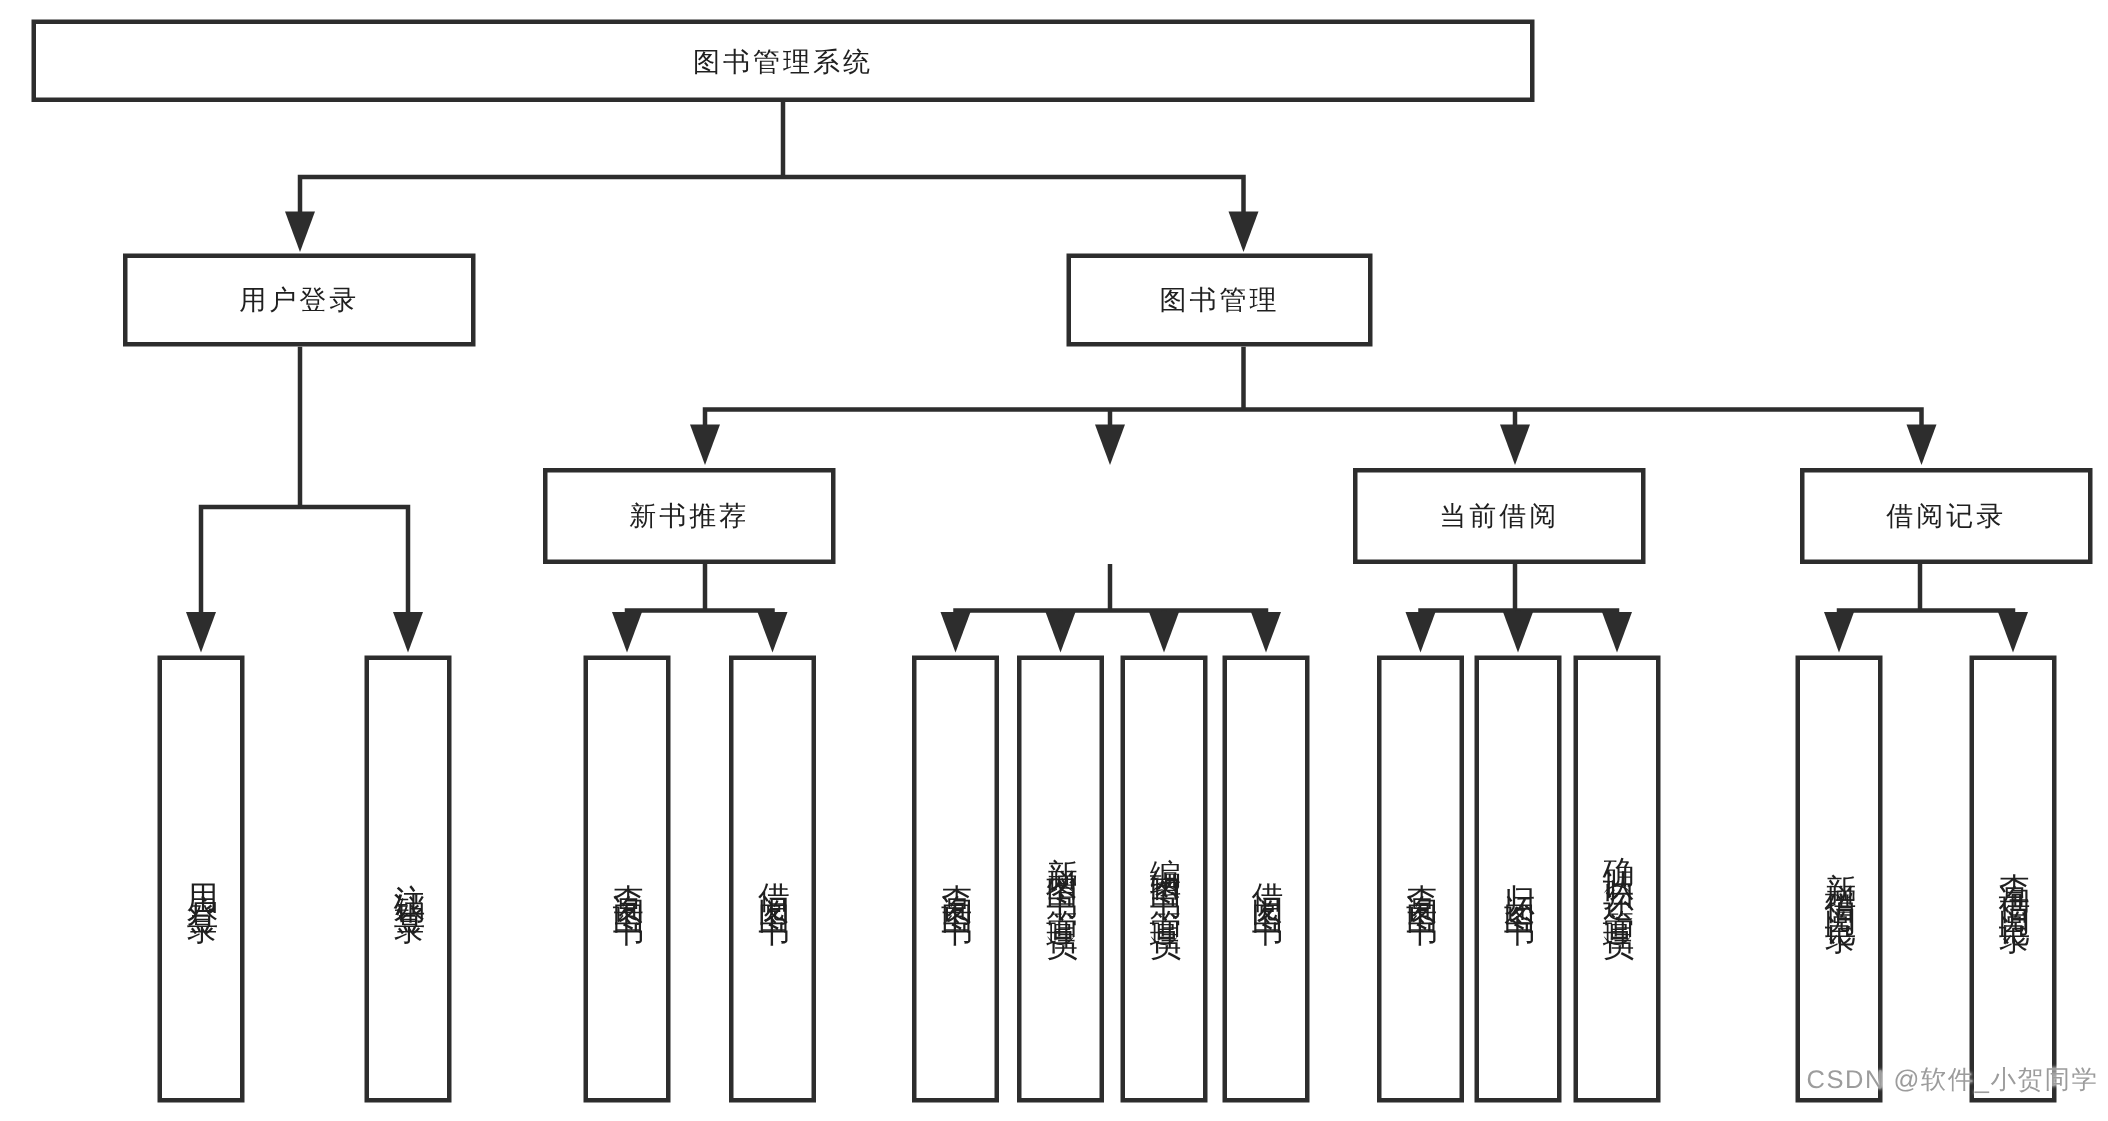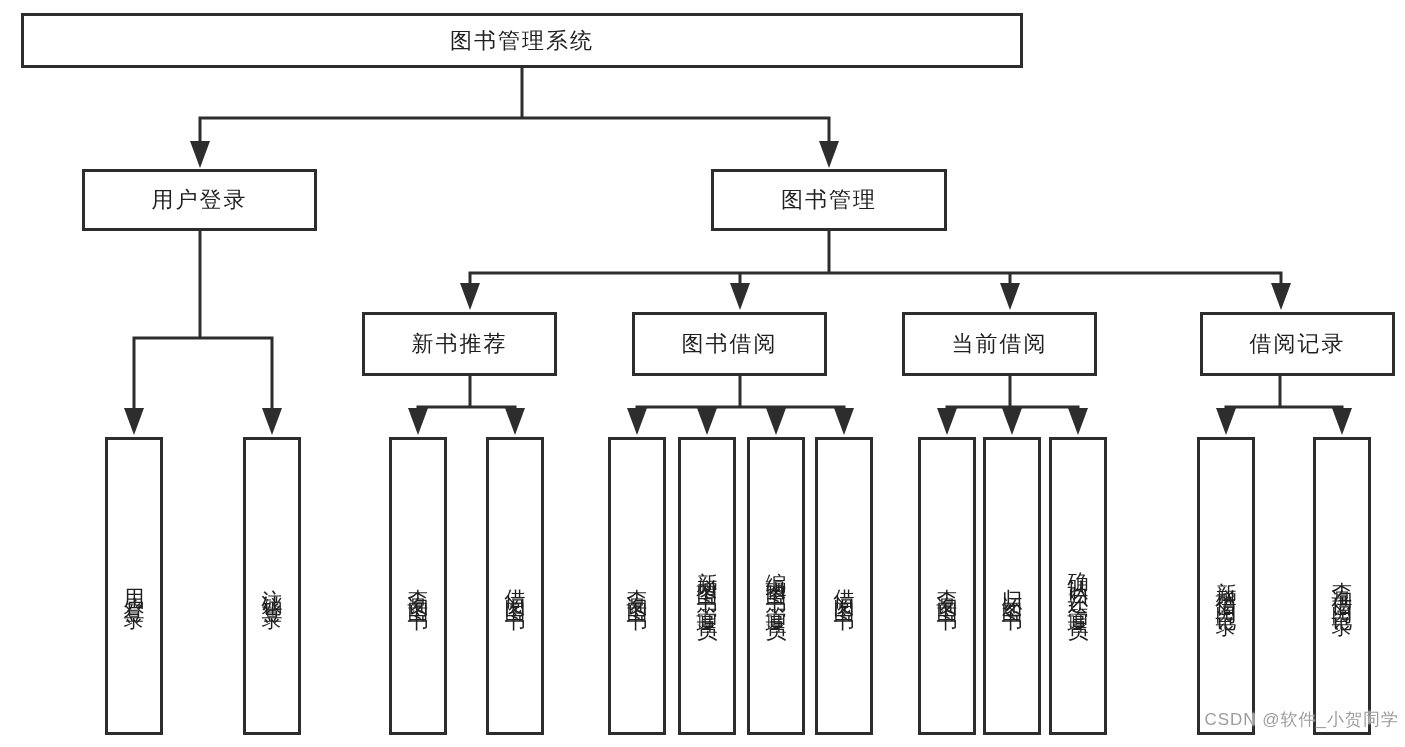--- a/index.html
+++ b/index.html
@@ -22,27 +22,27 @@
     box-sizing:border-box;
     border:3px solid var(--line);
     background:#fff;
     display:flex;
     align-items:center;
     justify-content:center;
     color:var(--text);
     z-index:2;
   }
   .hbox .label{
-    font-size:22px;
+    font-size:18px;
     letter-spacing:2px;
     white-space:nowrap;
   }
   .root-box{left:21px;top:13px;width:1002px;height:55px;}
   .n-user-login{left:82px;top:169px;width:235px;height:62px;}
-  .n-book-mgmt{left:711px;top:169px;width:236px;height:62px;}
+  .n-book-mgmt{left:711px;top:169px;width:204px;height:62px;}
   .lv3{top:312px;width:195px;height:64px;}
   .n-new-rec{left:362px;}
   .n-borrow{left:632px;}
   .n-current{left:902px;}
   .n-records{left:1172px;margin-left:28px;}
   .vbox{top:437px;width:58px;height:298px;}
   .vtext{
     writing-mode:vertical-rl;
     text-orientation:mixed;
     font-size:21px;
@@ -133,23 +133,20 @@
   <div class="box hbox n-user-login">
     <span class="label">用户登录</span>
   </div>
   <div class="box hbox n-book-mgmt">
     <span class="label">图书管理</span>
   </div>
 
   <div class="box hbox lv3 n-new-rec">
     <span class="label">新书推荐</span>
   </div>
-  <div class="box hbox lv3 n-borrow">
-    <span class="label">图书借阅</span>
-  </div>
   <div class="box hbox lv3 n-current">
     <span class="label">当前借阅</span>
   </div>
   <div class="box hbox lv3 n-records">
     <span class="label">借阅记录</span>
   </div>
 
   <div class="box vbox l1a">
     <span class="vtext">用户登录</span>
   </div>

